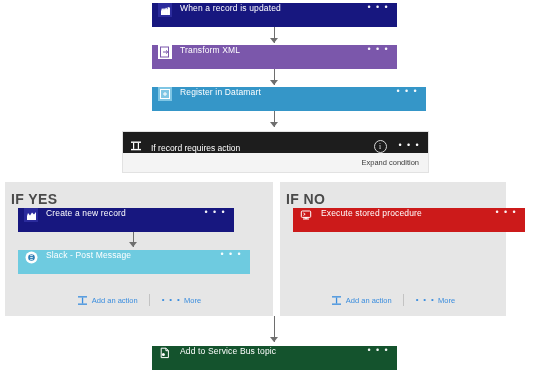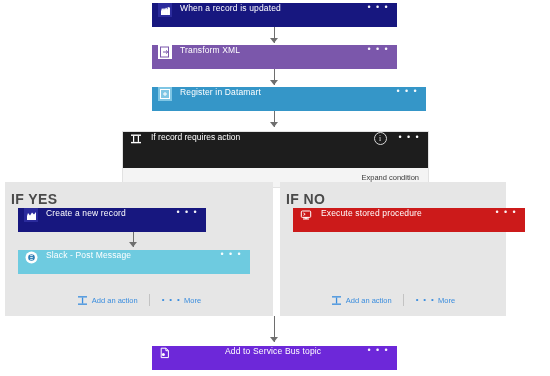--- a/index.html
+++ b/index.html
@@ -67,45 +67,45 @@
     line-height: 1;
     opacity: .95;
     padding-bottom: 3px;
   }
 
   .card-navy   { background: #17177f; }
   .card-purple { background: #7b57ab; }
   .card-cyan   { background: #3596c8; }
   .card-sky    { background: #6ecbe0; }
   .card-red    { background: #cc1a1a; }
-  .card-green  { background: #6d28d9; gap: 45px; }
+  .card-green  { background: #14532d; }
 
   
   .tile {
     width: 14px; height: 14px;
     display: flex; align-items: center; justify-content: center;
     box-sizing: border-box;
   }
   .tile-navy   { background: #2b2b9c; }
   .tile-white  { background: #ffffff; }
   .tile-cyanlt { background: #7fc6e4; }
 
   
   #condition-card {
     position: absolute;
     left: 123px; top: 132px;
     width: 305px;
     background: #f2f2f2;
     box-shadow: 0 0 0 1px #e2e2e2;
   }
   #condition-header {
-    height: 36px;
+    height: 21px;
     background: #1d1d1d;
     display: flex;
-    align-items: flex-start;
+    align-items: flex-end;
     padding: 0 8px 0 6px;
     color: #ffffff;
     font-size: 8.5px;
   }
   #condition-header .ico { width: 14px; height: 14px; margin-right: 8px; display:flex; align-items:center; justify-content:center; }
   #condition-header .label { flex: 1 1 auto; }
   #condition-header .info {
     flex: 0 0 auto;
     width: 11px; height: 11px;
     border: 1px solid #d8d8d8;
@@ -259,21 +259,21 @@
       <span class="dots">• • •</span>
     </div>
     <div id="condition-body">
       <span id="expand-condition">Expand condition</span>
     </div>
   </div>
 
   <div class="branch" id="branch-yes">
     <div class="branch-title">IF YES</div>
 
-    <div class="card card-navy" style="left:13px; top:26px; width:188px;">
+    <div class="card card-navy" style="left:13px; top:26px; width:216px;">
       <span class="ico">
         <span class="tile tile-navy">
           <svg width="11" height="11" viewBox="0 0 11 11">
             <path d="M1 6 L2 3 L4 5.5 L6 2.5 L8 4.5 L10 2 L10 10 L1 10 Z" fill="#ffffff"></path>
           </svg>
         </span>
       </span>
       <span class="label">Create a new record</span>
       <span class="dots">• • •</span>
     </div>

